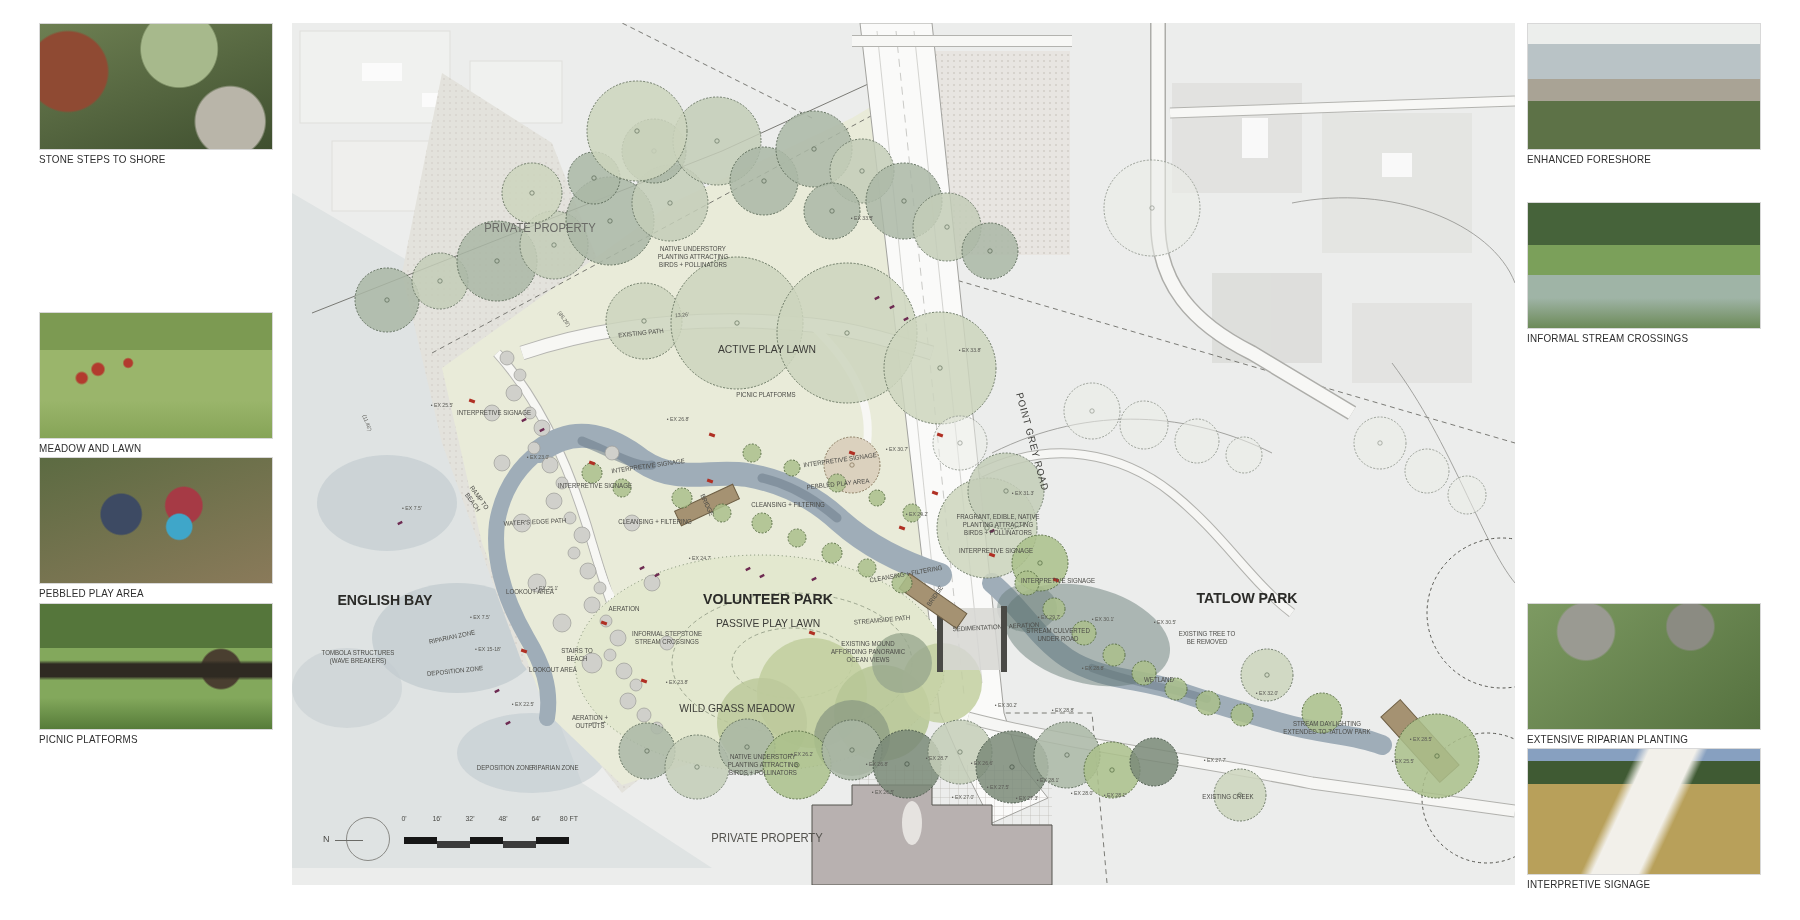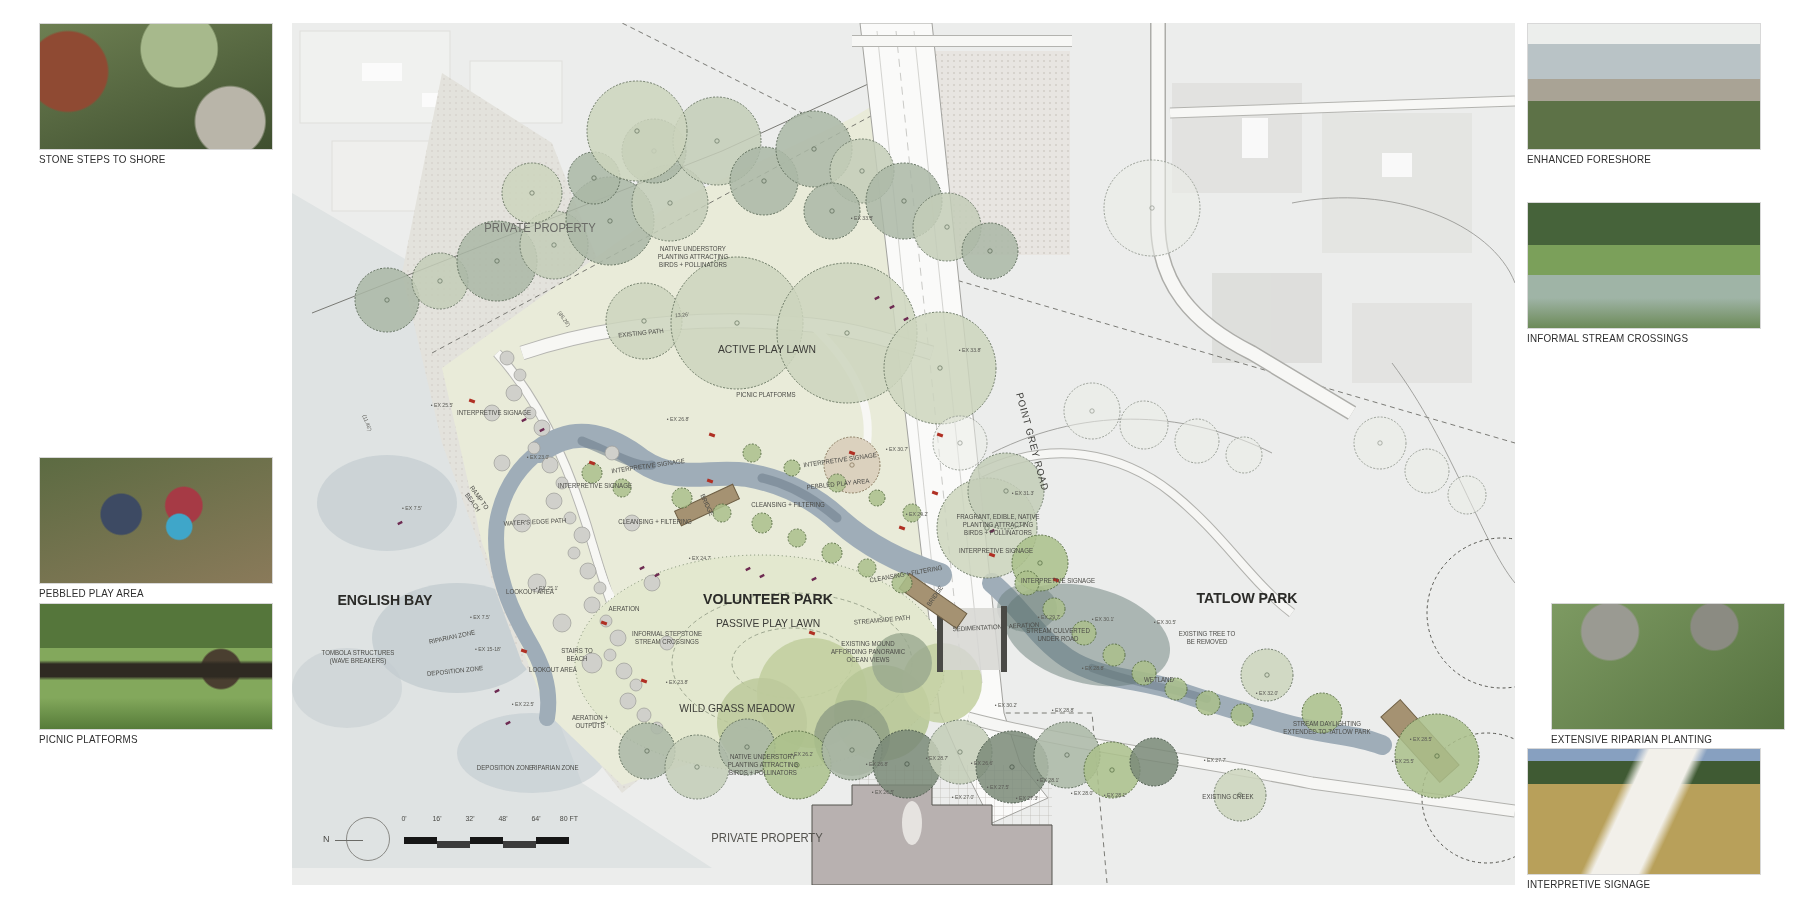--- a/index.html
+++ b/index.html
@@ -64,39 +64,43 @@
 </style>
 </head>
 <body>
 <div id="stage">
 
 <div id="left-col" class="photo-col">
       <div class="fig" style="top: 23px;">
         <div class="photo ph0"></div>
         <div class="caption">STONE STEPS TO SHORE</div>
       </div>
+      <div class="fig" style="top: 312px;">
+        <div class="photo ph2"></div>
+        <div class="caption">MEADOW AND LAWN</div>
+      </div>
       <div class="fig" style="top: 457px;">
         <div class="photo ph3"></div>
         <div class="caption">PEBBLED PLAY AREA</div>
       </div>
       <div class="fig" style="top: 603px;">
         <div class="photo ph4"></div>
         <div class="caption">PICNIC PLATFORMS</div>
       </div>
     </div>
 <div id="right-col" class="photo-col">
       <div class="fig" style="top: 23px;">
         <div class="photo ph6"></div>
         <div class="caption">ENHANCED FORESHORE</div>
       </div>
       <div class="fig" style="top: 170px; margin-top: 32px;">
         <div class="photo ph7"></div>
         <div class="caption">INFORMAL STREAM CROSSINGS</div>
       </div>
-      <div class="fig" style="top: 603px; margin-left: 24px;">
+      <div class="fig" style="top: 603px;">
         <div class="photo ph10"></div>
         <div class="caption">EXTENSIVE RIPARIAN PLANTING</div>
       </div>
       <div class="fig" style="top: 748px;">
         <div class="photo ph11"></div>
         <div class="caption">INTERPRETIVE SIGNAGE</div>
       </div>
     </div>
 
 <div id="plan">

